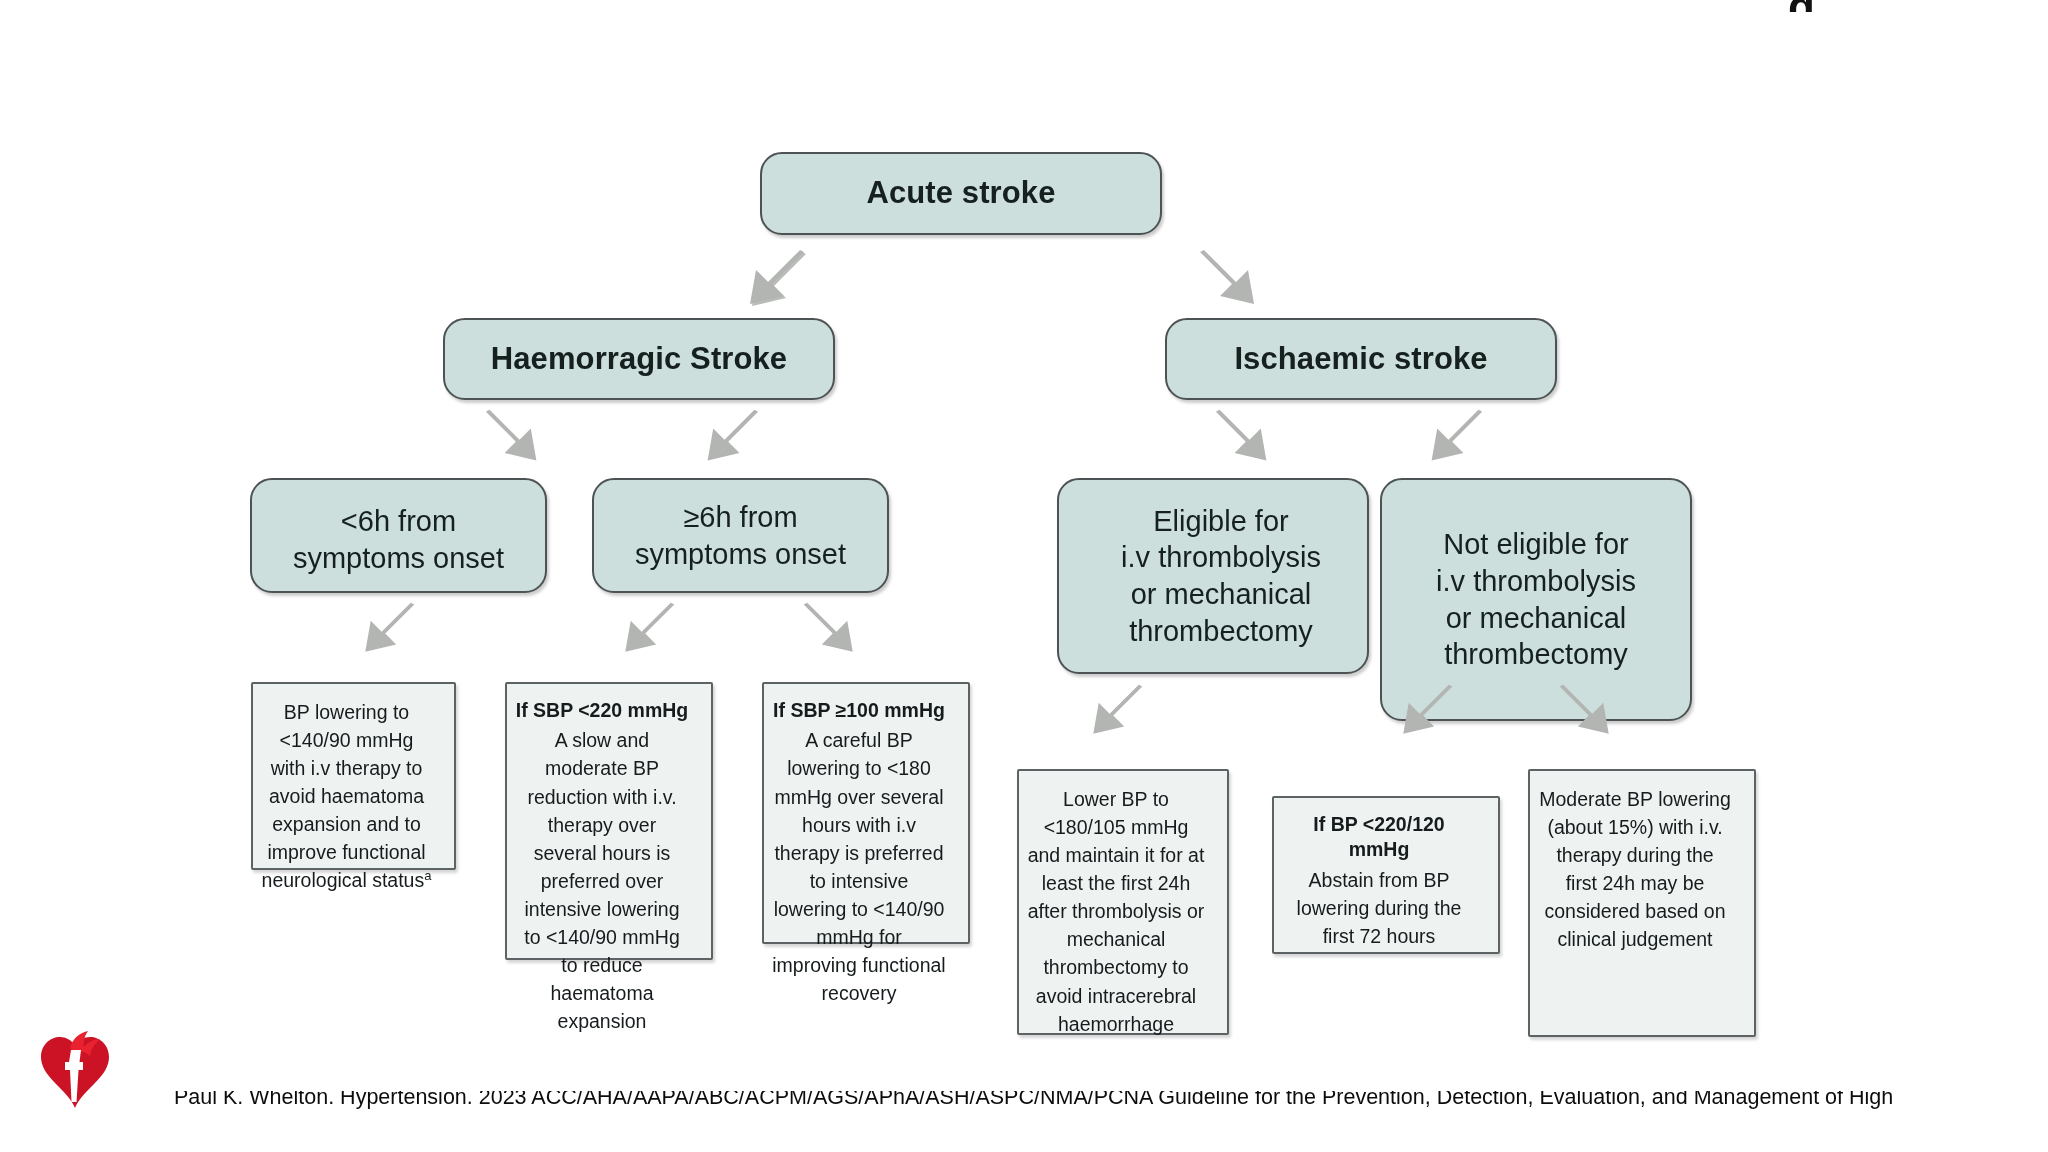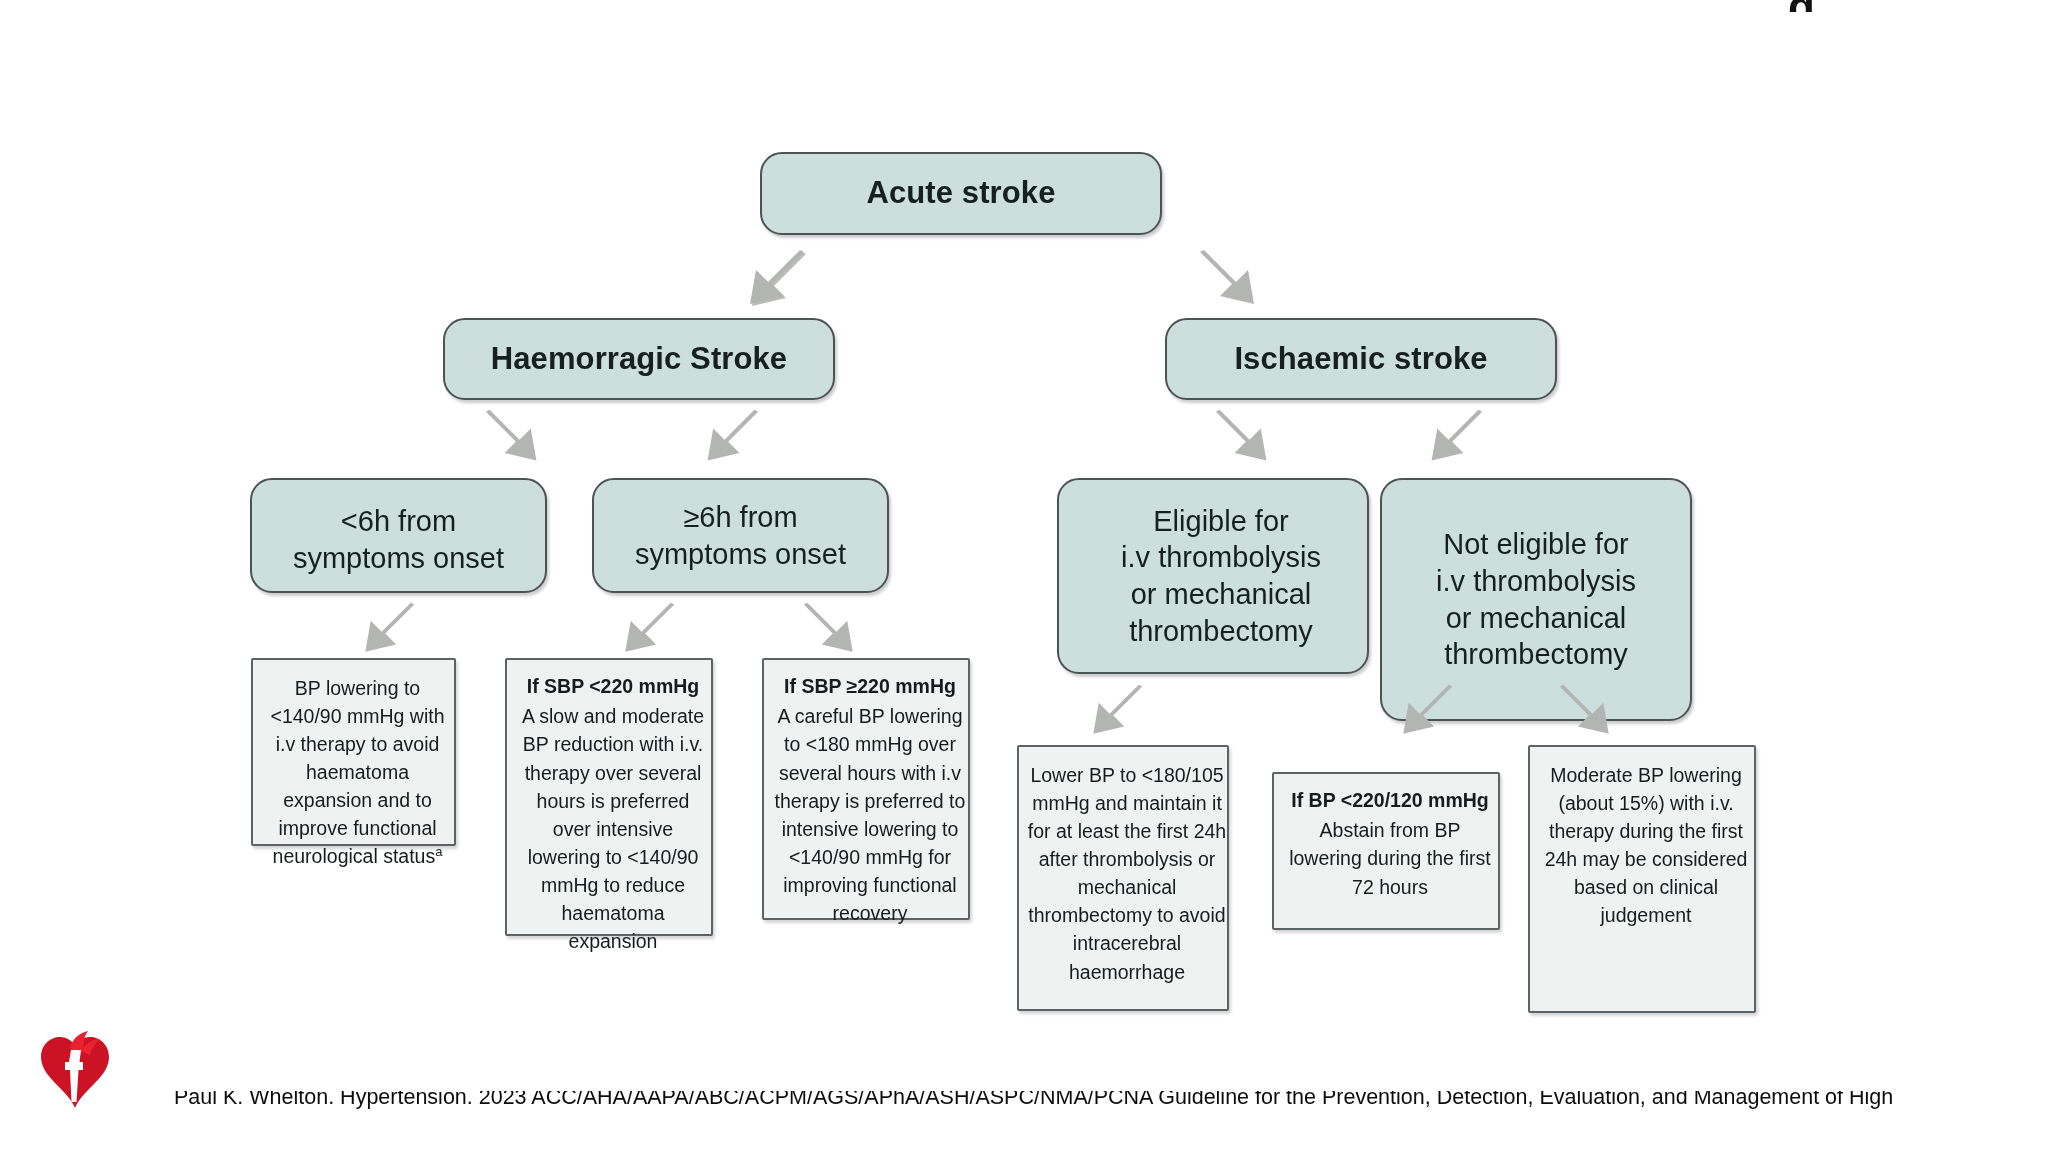--- a/index.html
+++ b/index.html
@@ -43,22 +43,23 @@
   }
 
   
   .leaf {
     position: absolute;
     background: #eef2f1;
     border: 2.5px solid #5d6365;
     border-radius: 2px;
     text-align: center;
     color: #161c1d;
-    padding: 14px 0 10px 8px;
+    padding: 14px 22px 10px 8px;
     box-shadow: 2px 3px 3px rgba(120,120,120,0.3);
+    margin-top: 24px;
   }
   .leaf-head {
     font-weight: bold;
     font-size: 19.5px;
     line-height: 1.3;
     margin-bottom: 3px;
     display: block;
   }
   .leaf-body {
     font-weight: normal;
@@ -215,21 +216,21 @@
   <div class="leaf" style="left:251px; top:658px; width:205px; height:188px;">
     <span class="leaf-body" id="rec1-body">BP lowering to &lt;140/90 mmHg with i.v therapy to avoid haematoma expansion and to improve functional neurological status<sup>a</sup></span>
   </div>
 
   <div class="leaf" style="left:505px; top:658px; width:208px; height:278px;">
     <span class="leaf-head">If SBP &lt;220 mmHg</span>
     <span class="leaf-body">A slow and moderate BP reduction with i.v. therapy over several hours is preferred over intensive lowering to &lt;140/90 mmHg to reduce haematoma expansion</span>
   </div>
 
   <div class="leaf" style="left:762px; top:658px; width:208px; height:262px;">
-    <span class="leaf-head">If SBP ≥220 mmHg</span>
+    <span class="leaf-head">If SBP ≥100 mmHg</span>
     <span class="leaf-body">A careful BP lowering to &lt;180 mmHg over several hours with i.v therapy is preferred to intensive lowering to &lt;140/90 mmHg for improving functional recovery</span>
   </div>
 
   <div class="leaf" style="left:1017px; top:745px; width:212px; height:266px;">
     <span class="leaf-body">Lower BP to &lt;180/105 mmHg and maintain it for at least the first 24h after thrombolysis or mechanical thrombectomy to avoid intracerebral haemorrhage</span>
   </div>
 
   <div class="leaf" style="left:1272px; top:772px; width:228px; height:158px;">
     <span class="leaf-head">If BP &lt;220/120 mmHg</span>
     <span class="leaf-body">Abstain from BP lowering during the first 72 hours</span>

